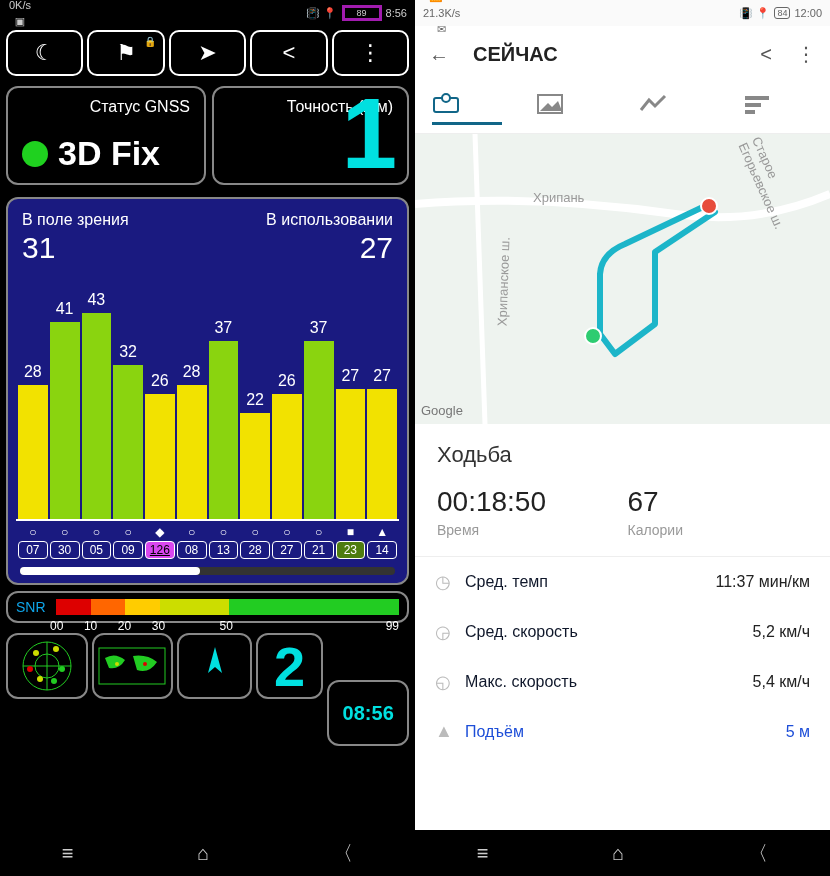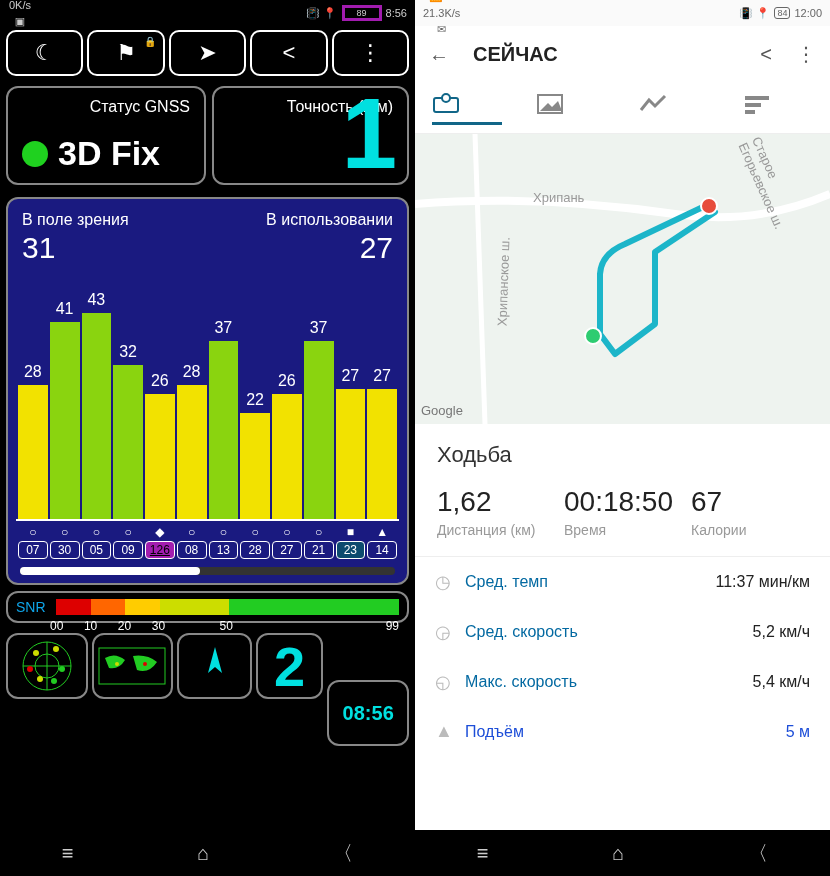--- a/index.html
+++ b/index.html
@@ -28,22 +28,22 @@
   .cp-head { display: flex; justify-content: space-between; color: #fff; font-size: 16px; padding: 0 6px; }
   .cp-nums { display: flex; justify-content: space-between; color: #fff; font-size: 30px; padding: 2px 6px 10px; }
   .bars-wrap { height: 246px; position: relative; display: flex; align-items: flex-end; gap: 2px; padding: 0 2px; border-bottom: 2px solid #fff; }
   .bar { flex: 1; position: relative; }
   .bar-fill { width: 100%; }
   .bar-val { position: absolute; top: -22px; left: 0; right: 0; text-align: center; color: #fff; font-size: 16px; }
   .sym-row { display: flex; gap: 2px; margin-top: 4px; padding: 0 2px; }
   .sym { flex: 1; text-align: center; color: #fff; font-size: 12px; }
   .id-row { display: flex; gap: 2px; margin-top: 2px; padding: 0 2px; }
   .idbox { flex: 1; border: 1px solid #fff; border-radius: 4px; text-align: center; color: #fff; font-size: 12px; padding: 1px 0; }
-  .idbox.dark { background: #0c4a6e; }
-  .idbox.hl { background: #a21caf; color:#000;text-decoration:underline; }
+  .idbox.dark { background: #4d7c0f; }
+  .idbox.hl { background: #d946ef; color:#000;text-decoration:underline; }
   .slider { margin: 8px 4px 0; height: 8px; background: #333; border-radius: 4px; position: relative; }
   .slider-fill { height: 100%; width: 48%; background: #fff; border-radius: 4px; }
   .snr-panel { margin: 6px; border: 2px solid #888; border-radius: 12px; background: #000; padding: 6px 8px; display: flex; align-items: center; gap: 6px; }
   .snr-label { color: #0ea5e9; font-size: 14px; width: 34px; }
   .snr-bar { flex: 1; position: relative; height: 16px; display: flex; }
   .snr-seg { height: 100%; }
   .snr-ticks { display: flex; color: #fff; font-size: 12px; position: absolute; left: 42px; right: 8px; top: 26px; }
   .snr-wrap { position: relative; }
   .bot-row { display: flex; gap: 4px; padding: 4px 6px; }
   .bot { height: 66px; background: #000; border: 2px solid #888; border-radius: 12px; display: flex; align-items: center; justify-content: center; position: relative; color: #fff; }
@@ -70,21 +70,21 @@
   .map-area { height: 290px; background: #e9f0ec; position: relative; overflow: hidden; }
   .map-label { position: absolute; font-size: 13px; color: #999; }
   .activity-title { padding: 18px 22px 6px; font-size: 22px; color: #333; }
   .stats-row { display: flex; padding: 12px 22px 8px; gap: 10px; }
   .stat { flex: 1; }
   .stat-val { font-size: 28px; color: #222; }
   .stat-lbl { font-size: 14px; color: #999; margin-top: 4px; }
   .list { border-top: 1px solid #eee; margin-top: 10px; }
   .li { display: flex; align-items: center; padding: 14px 20px; }
   .li-ic { width: 30px; color: #bbb; font-size: 18px; }
-  .li-lab { flex: 1; color: #0369a1; font-size: 16px; }
+  .li-lab { flex: 1; color: #0f172a; font-size: 16px; }
   .li-val { color: #222; font-size: 16px; }
   .li.faded .li-lab, .li.faded .li-val { color: #1d4ed8; }
   svg { display: block; }
 </style>
 </head>
 <body>
 
 <div class="phone">
   <div class="status-bar">
     <div class="status-left">
@@ -338,24 +338,20 @@
       <div class="map-label" style="top:56px;left:118px">Хрипань</div>
       <div class="map-label" style="top:140px;left:44px;transform:rotate(-88deg)">Хрипанское ш.</div>
       <div class="map-label" style="top:44px;left:300px;transform:rotate(66deg)">Старое Егорьевское ш.</div>
       <div class="map-label" style="bottom:6px;left:6px;color:#777">Google</div>
     </div>
 
     <div class="activity-title">Ходьба</div>
 
     <div class="stats-row">
       <div class="stat">
-        <div class="stat-val">1,62</div>
-        <div class="stat-lbl">Дистанция (км)</div>
-      </div>
-      <div class="stat">
         <div class="stat-val">00:18:50</div>
         <div class="stat-lbl">Время</div>
       </div>
       <div class="stat">
         <div class="stat-val">67</div>
         <div class="stat-lbl">Калории</div>
       </div>
     </div>
 
     <div class="list">

